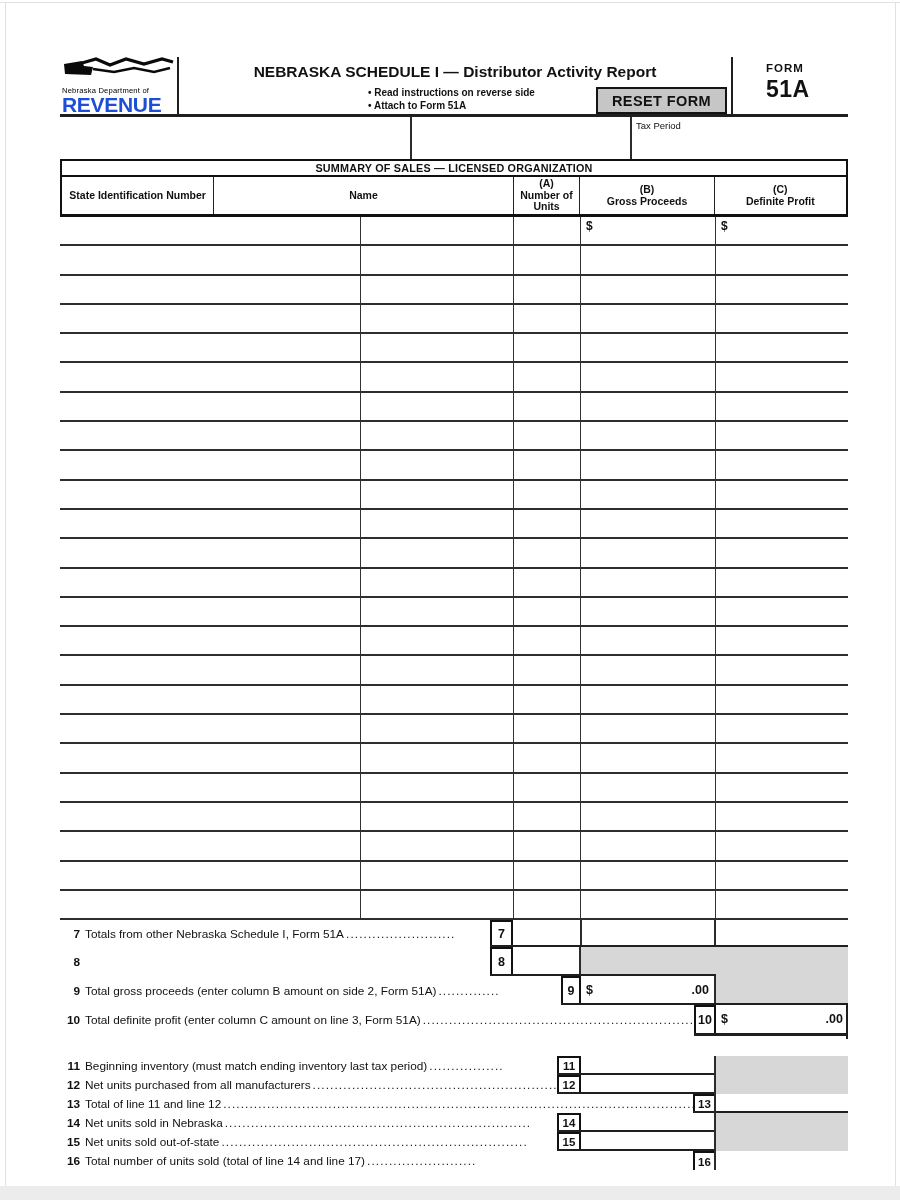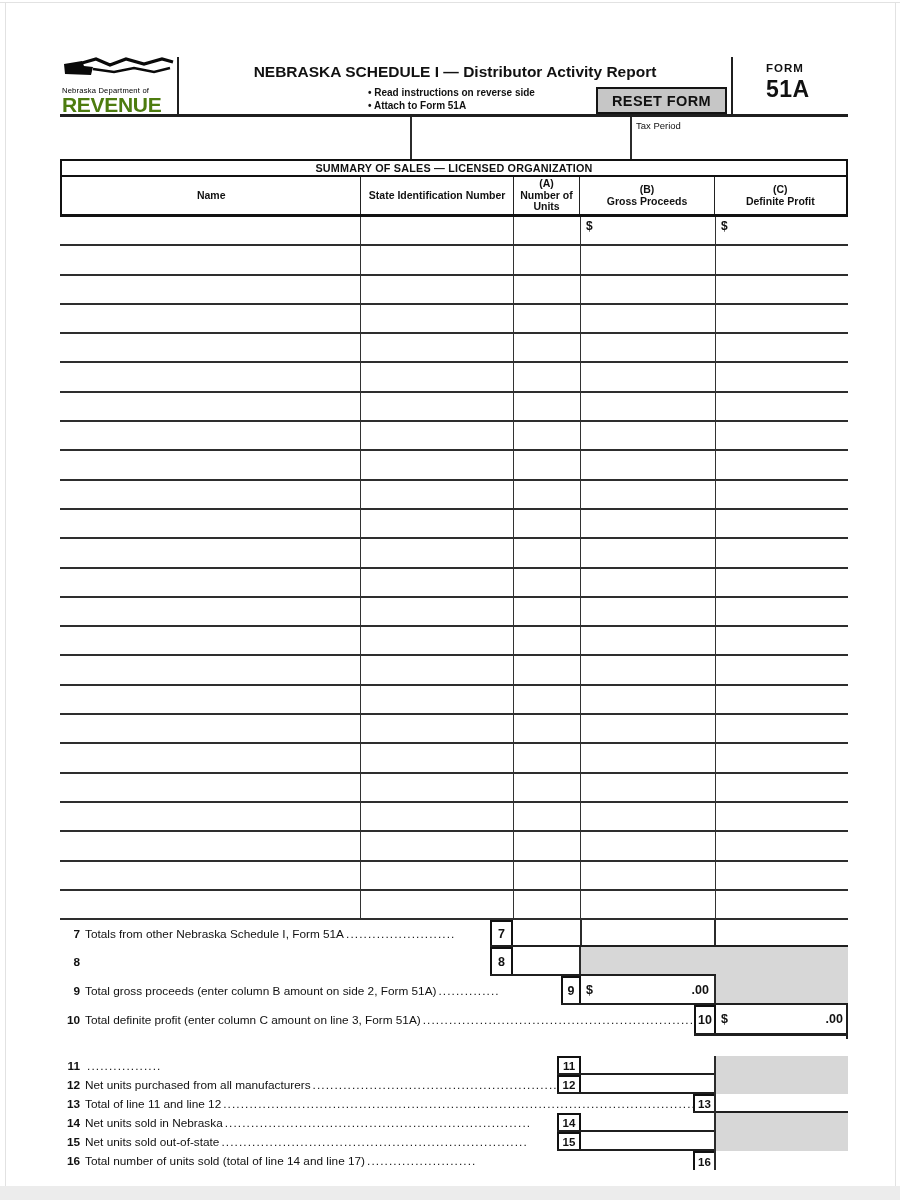--- a/index.html
+++ b/index.html
@@ -7,21 +7,21 @@
         font-family:"Liberation Sans",sans-serif;color:#111;}
   .abs{position:absolute;}
   .hline{position:absolute;background:#1f1f1f;height:2px;}
   .vline{position:absolute;background:#1f1f1f;width:2px;}
   .thin-vline{position:absolute;background:#2b2b2b;width:1.5px;}
   .frame{position:absolute;background:#e2e2e2;}
 
   
   #logo{left:62px;top:56px;width:116px;height:60px;}
   #agency-small{font-size:7.6px;letter-spacing:.2px;margin-top:0;color:#000;}
-  #agency-big{font-size:21px;font-weight:bold;letter-spacing:-.3px;margin-top:-2px;color:#4d7c0f;}
+  #agency-big{font-size:21px;font-weight:bold;letter-spacing:-.3px;margin-top:-2px;color:#1d4ed8;}
   #page-title{left:190px;top:63px;width:530px;text-align:center;font-size:15.5px;font-weight:bold;}
   #bullets{left:368px;top:86px;font-size:10px;font-weight:bold;line-height:13px;}
   #reset-form{left:596px;top:87px;width:131px;height:27px;background:#c6c6c6;
       border:2.5px solid #141414;box-sizing:border-box;display:flex;align-items:center;
       justify-content:center;font-size:14.5px;font-weight:bold;letter-spacing:.4px;cursor:pointer;}
   #form-label{left:766px;top:62px;font-size:11.5px;font-weight:bold;letter-spacing:1px;}
   #form-number{left:766px;top:76px;font-size:23px;font-weight:bold;letter-spacing:.5px;}
 
   
   .field-label{font-size:9.5px;padding:3px 0 0 5px;}
@@ -95,22 +95,22 @@
 
   <div class="thin-vline" style="left:410px;top:117px;height:42px;"></div>
   <div class="thin-vline" style="left:630px;top:117px;height:42px;"></div>
   <div class="id-field" style="left:631px;width:217px;">
     <div class="field-label">Tax Period</div>
   </div>
 
   <div class="band" style="top:159px;height:18px;">SUMMARY OF SALES — LICENSED ORGANIZATION</div>
 
   <div class="abs" id="thead">
+    <div class="th" style="width:153px;">State Identification Number</div>
     <div class="th" style="width:301px;">Name</div>
-    <div class="th" style="width:153px;">State Identification Number</div>
     <div class="th" style="width:67px;">(A)
 Number of
 Units</div>
     <div class="th" style="width:135px;">(B)
 Gross Proceeds</div>
     <div class="th" style="width:132px;">(C)
 Definite Profit</div>
   </div>
 
   <div class="abs" id="tbody">
@@ -330,20 +330,21 @@
   <div class="money" style="left:716px;top:1005px;width:132px;height:28px;">
     <span>$</span>
     <span>.00</span>
   </div>
   <div class="hline" style="left:694px;top:1033px;width:154px;height:3px;"></div>
   <div class="vline" style="left:846px;top:1005px;height:34px;"></div>
 
 
   <div class="fline" style="left:60px;top:1056px;width:497px;height:19px;">
     <span class="fnum">11</span>
+    <span class="ftext">Beginning inventory (must match ending inventory last tax period)</span>
     <span class="fdots">.................</span>
   </div>
   <div class="nbox" style="left:557px;top:1056px;width:24px;height:19px;font-size:11.5px;">11</div>
   <div class="cellclick" style="left:581px;top:1056px;width:133px;height:17px;"></div>
   <div class="hline" style="left:557px;top:1073px;width:159px;"></div>
 
   <div class="fline" style="left:60px;top:1075px;width:497px;height:19px;">
     <span class="fnum">12</span>
     <span class="ftext">Net units purchased from all manufacturers</span>
     <span class="fdots">......................................................................</span>

